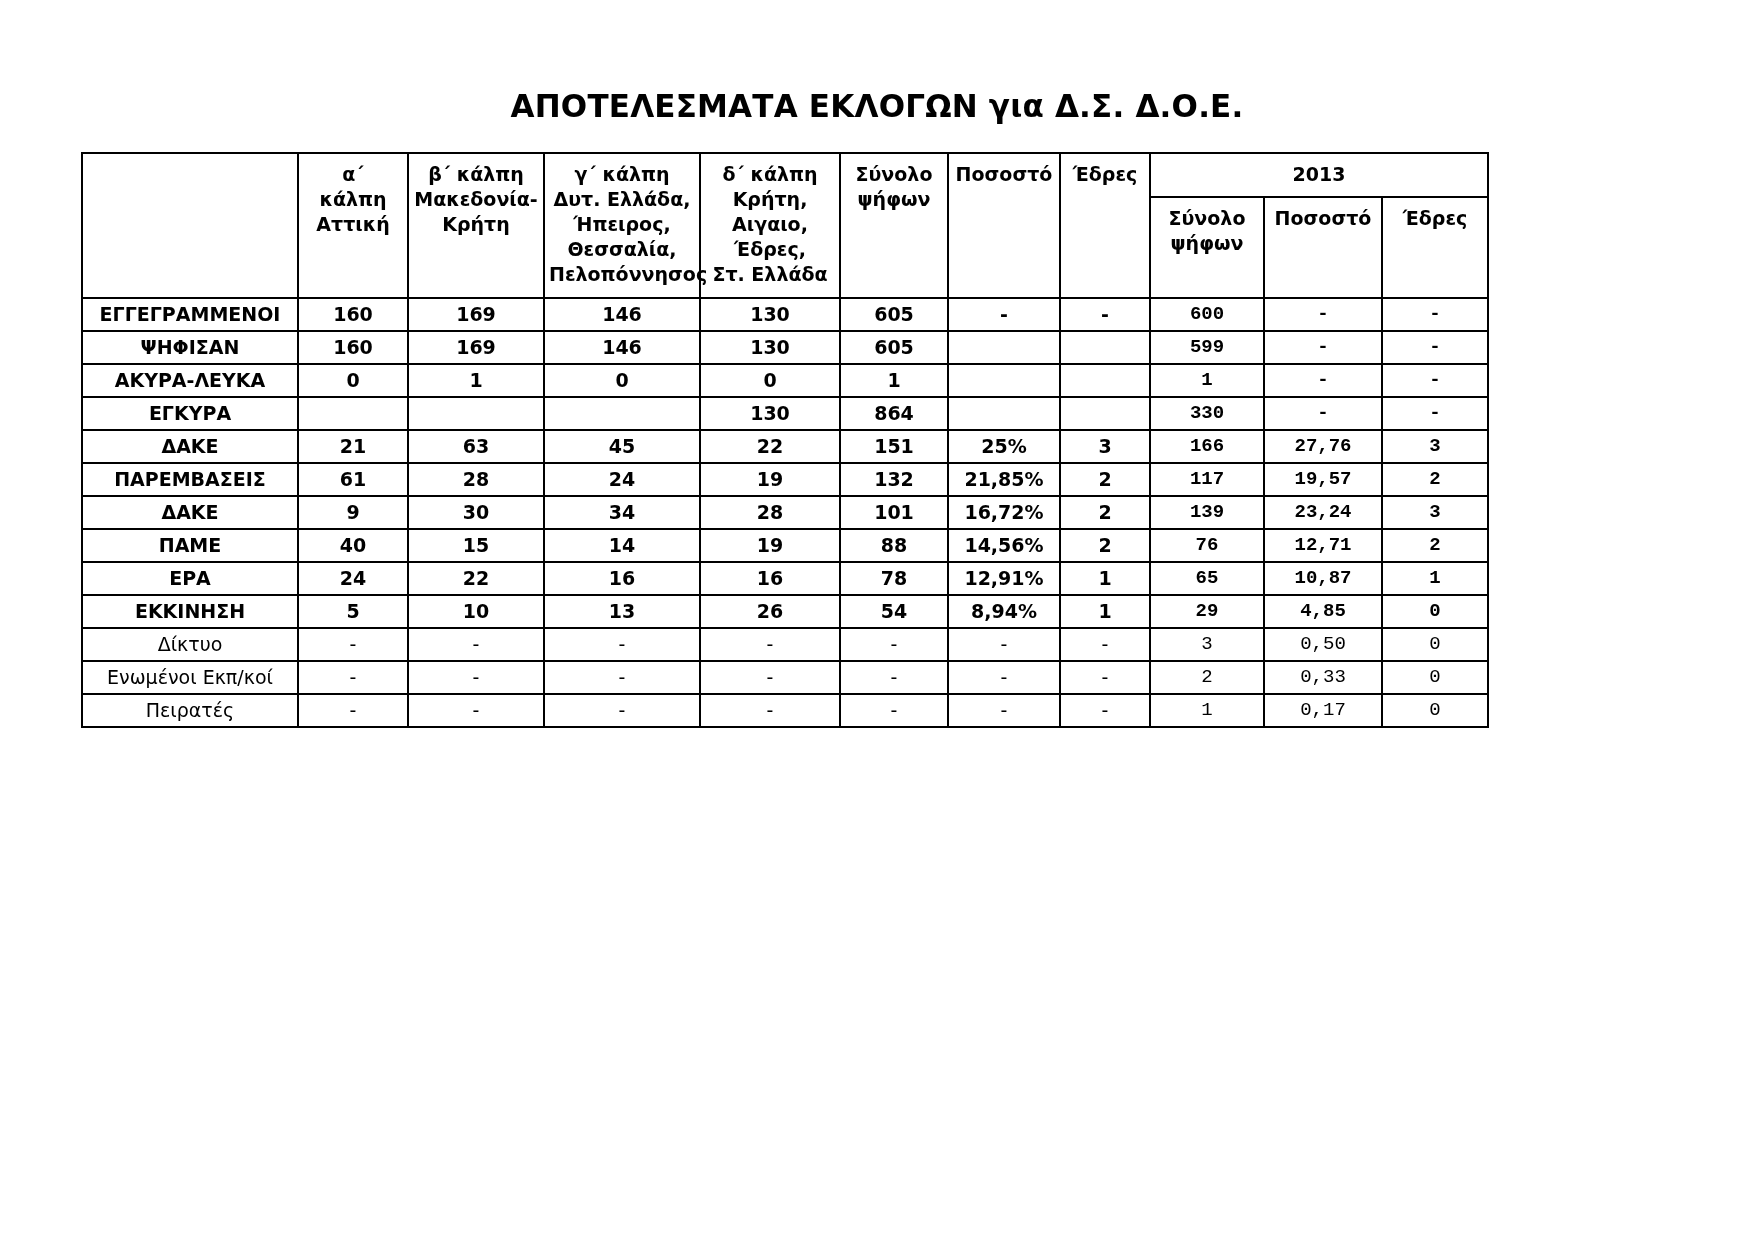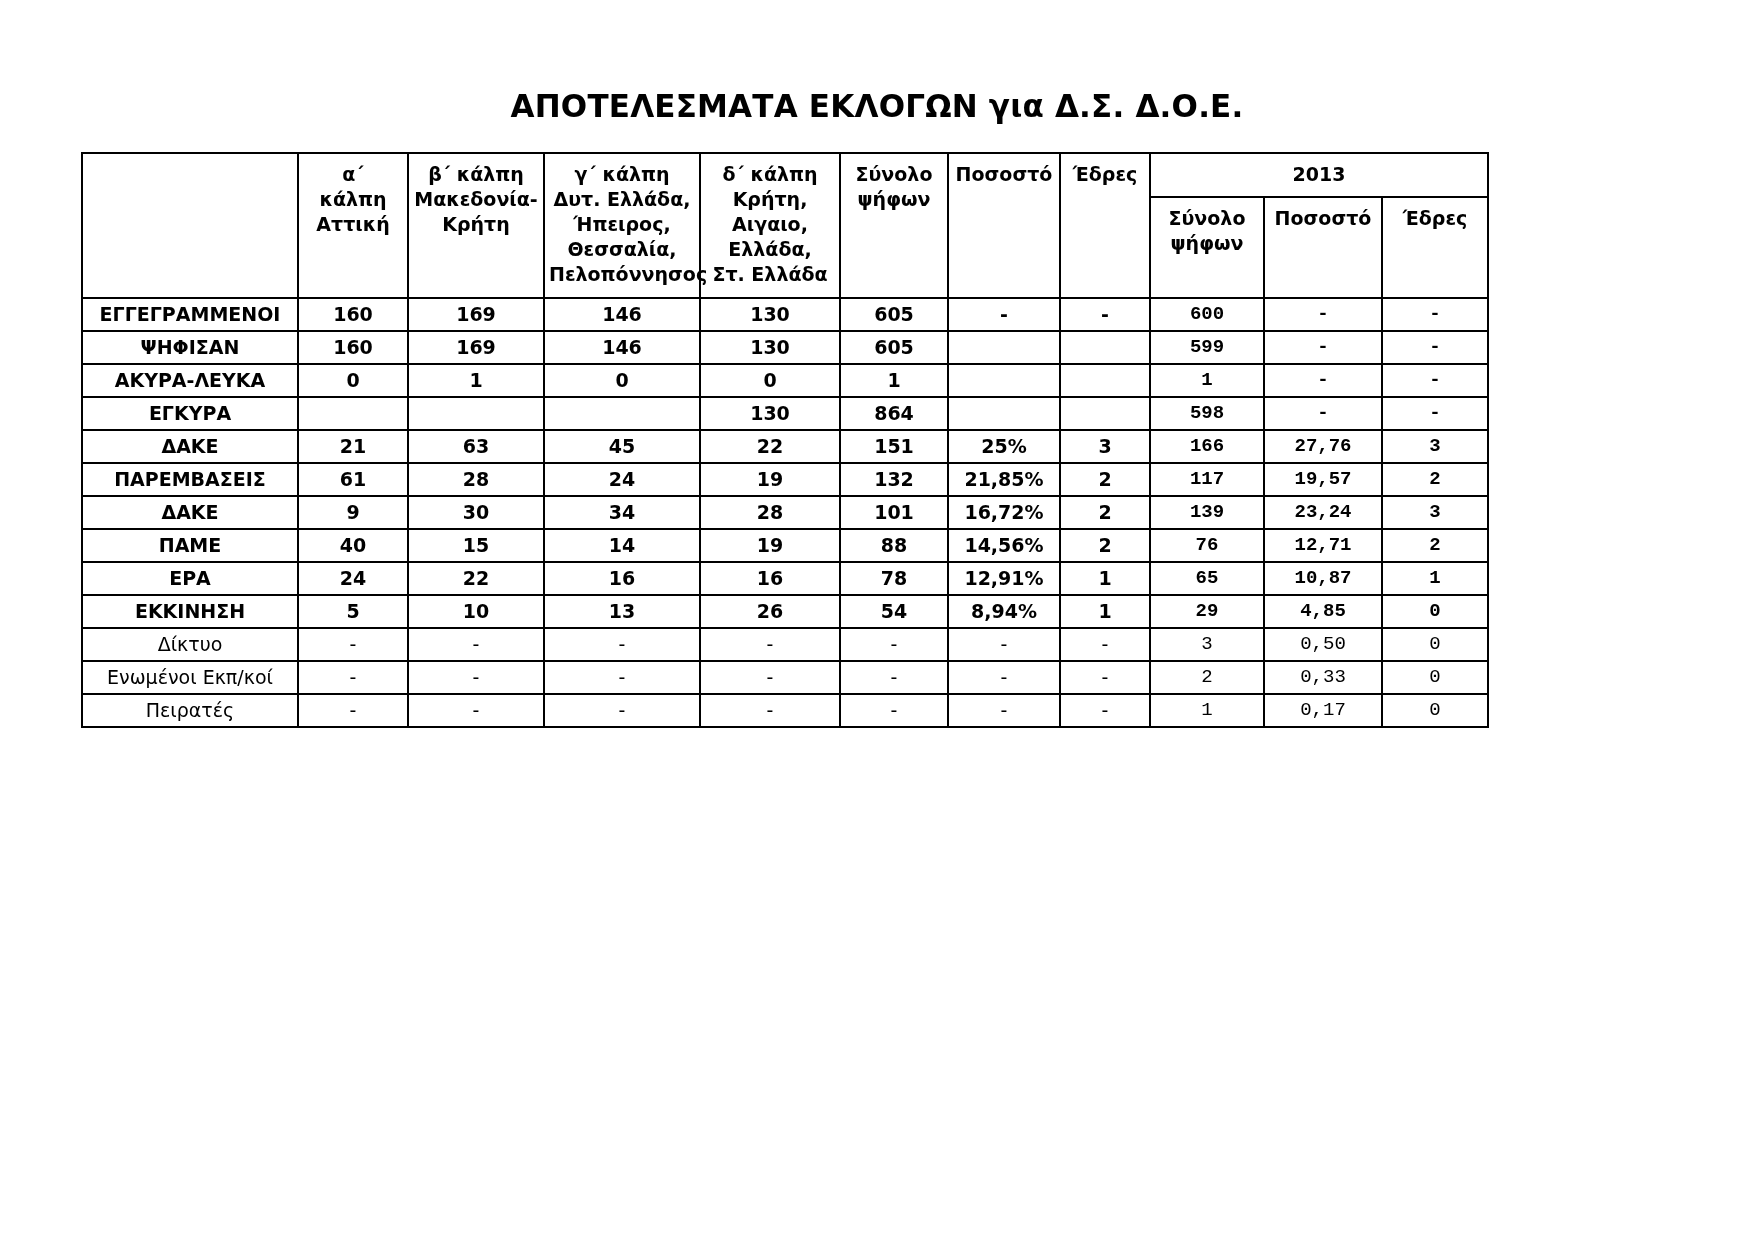--- a/index.html
+++ b/index.html
@@ -150,21 +150,21 @@
             <div>Δυτ. Ελλάδα,</div>
             <div>Ήπειρος,</div>
             <div>Θεσσαλία,</div>
             <div>Πελοπόννησος</div>
           </td>
 
           <td class="hcell" rowspan="2">
             <div>δ΄ κάλπη</div>
             <div>Κρήτη,</div>
             <div>Αιγαιο,</div>
-            <div>Ελλάδα,</div>
+            <div>Έδρες,</div>
             <div>Στ. Ελλάδα</div>
           </td>
 
           <td class="hcell" rowspan="2">
             <div>Σύνολο</div>
             <div>ψήφων</div>
           </td>
 
           <td class="hcell" rowspan="2">Ποσοστό</td>
 
@@ -225,21 +225,21 @@
           </tr>
           <tr>
             <td class="rowlabel">ΕΓΚΥΡΑ</td>
             <td></td>
             <td></td>
             <td></td>
             <td>130</td>
             <td>864</td>
             <td></td>
             <td></td>
-            <td class="old">598</td>
+            <td class="old">330</td>
             <td class="old">-</td>
             <td class="old">-</td>
           </tr>
           <tr>
             <td class="rowlabel">ΔΑΚΕ</td>
             <td>21</td>
             <td>63</td>
             <td>45</td>
             <td>22</td>
             <td>151</td>

